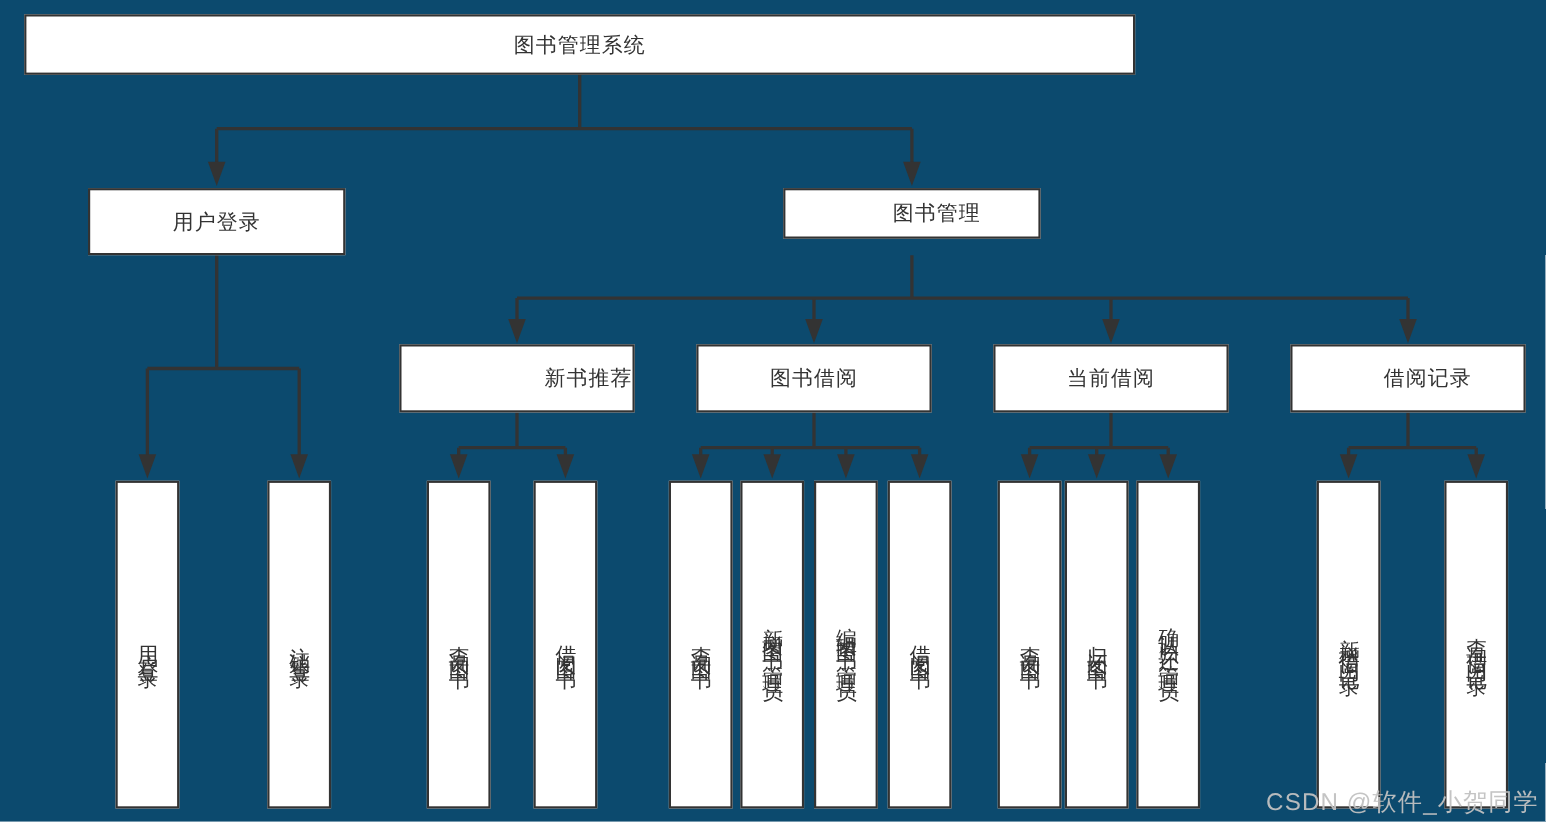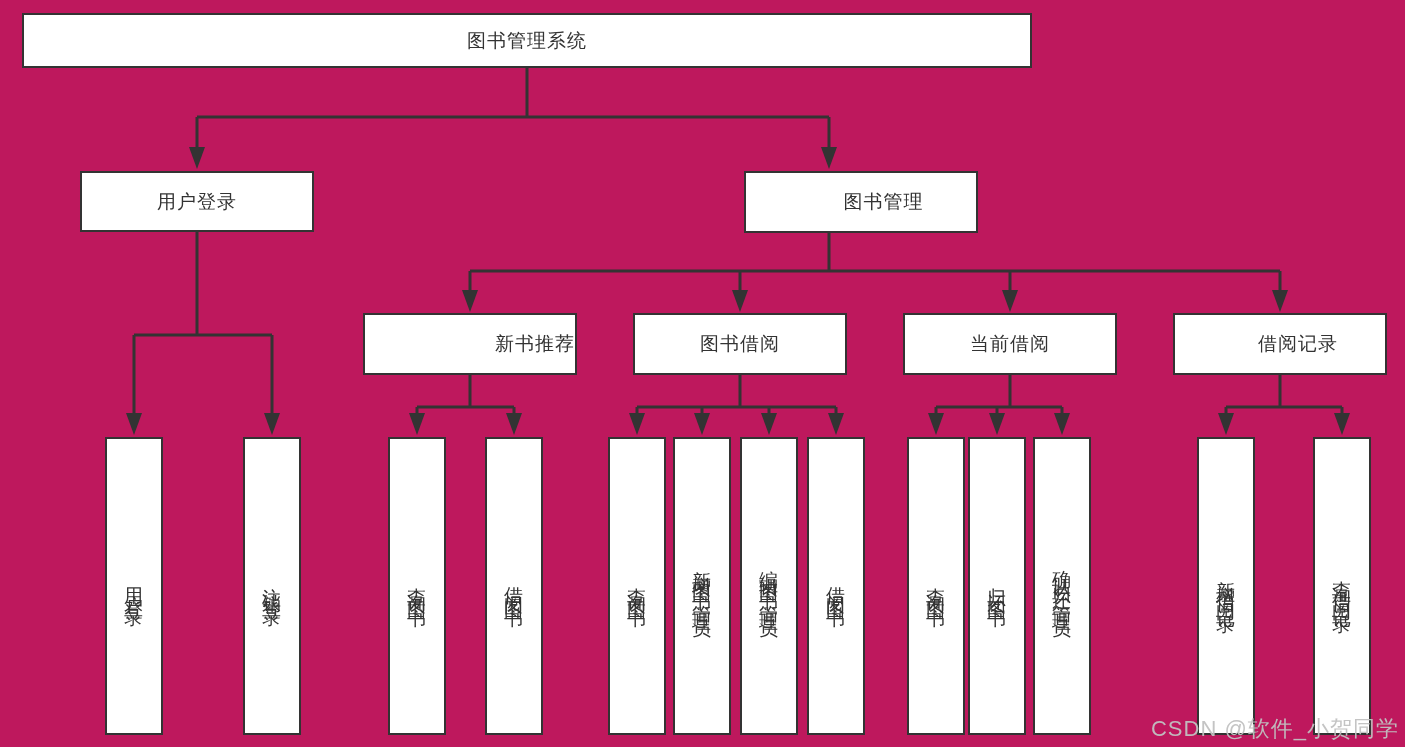--- a/index.html
+++ b/index.html
@@ -1,20 +1,20 @@
 <!DOCTYPE html>
 <html><head>
 <meta charset="utf-8">
 <style>
   html, body { margin: 0; padding: 0; background: #ffffff; }
   .canvas {
     position: relative;
     width: 1405px;
     height: 747px;
-    background: #be185d;
+    background: #0c4a6e;
     font-family: "Liberation Sans", "DejaVu Sans", sans-serif;
     color: #333333;
     overflow: hidden;
   }
   .connectors {
     position: absolute;
     left: 0; top: 0;
     width: 1405px; height: 747px;
     pointer-events: none;
   }
@@ -109,21 +109,21 @@
     </g>
   </svg>
 
   <div class="hbox" style="left:22px; top:13px; width:1010px; height:55px;">
     <span class="hlabel">图书管理系统</span>
   </div>
 
   <div class="hbox" style="left:80px; top:171px; width:234px; height:61px;">
     <span class="hlabel">用户登录</span>
   </div>
-  <div class="hbox" style="left:744px; top:171px; width:234px; height:62px;padding-left:45px;">
+  <div class="hbox" style="left:712px; top:171px; width:234px; height:46px;padding-left:45px;">
     <span class="hlabel">图书管理</span>
   </div>
 
   <div class="hbox" style="left:363px; top:313px; width:214px; height:62px;justify-content:flex-end;">
     <span class="hlabel">新书推荐</span>
   </div>
   <div class="hbox" style="left:903px; top:313px; width:214px; height:62px;">
     <span class="hlabel">当前借阅</span>
   </div>
   <div class="hbox" style="left:633px; top:313px; width:214px; height:62px;">

